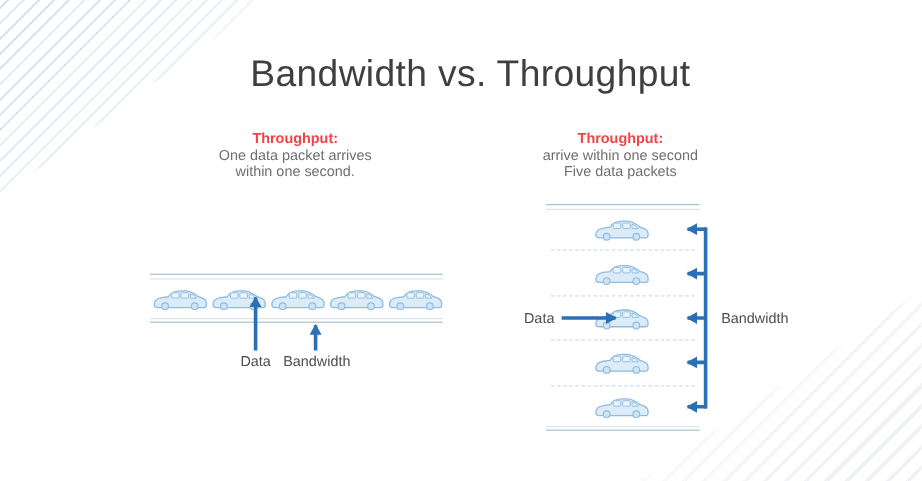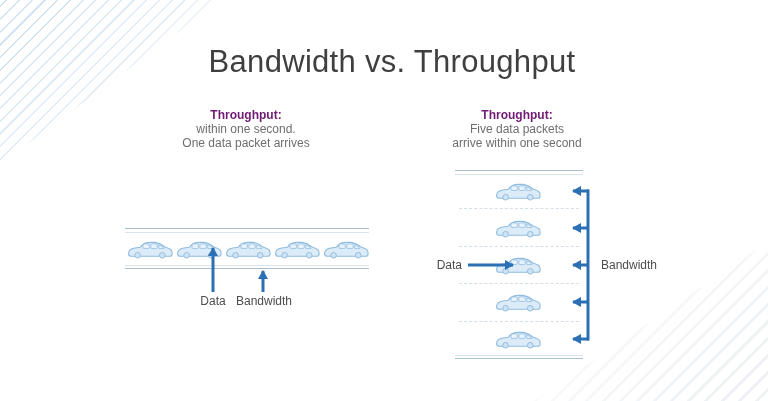--- a/index.html
+++ b/index.html
@@ -30,21 +30,21 @@
   .title{
     position:absolute;left:0;right:0;top:44px;
     text-align:center;
     font-size:31px;color:#3f3f3f;font-weight:400;
     letter-spacing:0.3px;
   }
   .caption{
     position:absolute;top:108px;width:200px;
     text-align:center;font-size:12px;line-height:1.18;color:#6e6e6e;
   }
-  .caption .hd{font-weight:bold;color:#701a75;}
+  .caption .hd{font-weight:bold;color:#ef4444;}
   .caption-left{left:146px;}
   .caption-right{left:417px;}
 
   
   .road{position:absolute;}
   .road-h{left:125px;top:228px;width:244px;height:41px;}
   .road-v{left:455px;top:170px;width:128px;height:189px;}
   .rline{position:absolute;left:0;right:0;height:1px;}
   .rl-dark{background:#a9c0d1;}
   .rl-light{background:#d9e4ec;}
@@ -85,28 +85,28 @@
 
 <div class="slide">
 
   <div class="deco deco-tl"></div>
   <div class="deco deco-br"></div>
 
   <div class="title">Bandwidth vs. Throughput</div>
 
   <div class="caption caption-left">
     <div class="hd">Throughput:</div>
+    <div>One data packet arrives</div>
     <div>within one second.</div>
-    <div>One data packet arrives</div>
   </div>
 
   <div class="caption caption-right">
     <div class="hd">Throughput:</div>
+    <div>arrive within one second</div>
     <div>Five data packets</div>
-    <div>arrive within one second</div>
   </div>
 
   <div class="road road-h">
     <div class="rline rl-dark t1"></div>
     <div class="rline rl-light t2"></div>
     <div class="rline rl-light b1"></div>
     <div class="rline rl-dark b2"></div>
   </div>
   <svg class="car" style="left:127px;top:239px;" viewBox="0 0 60 24">
       <use href="#car-shape"></use>

